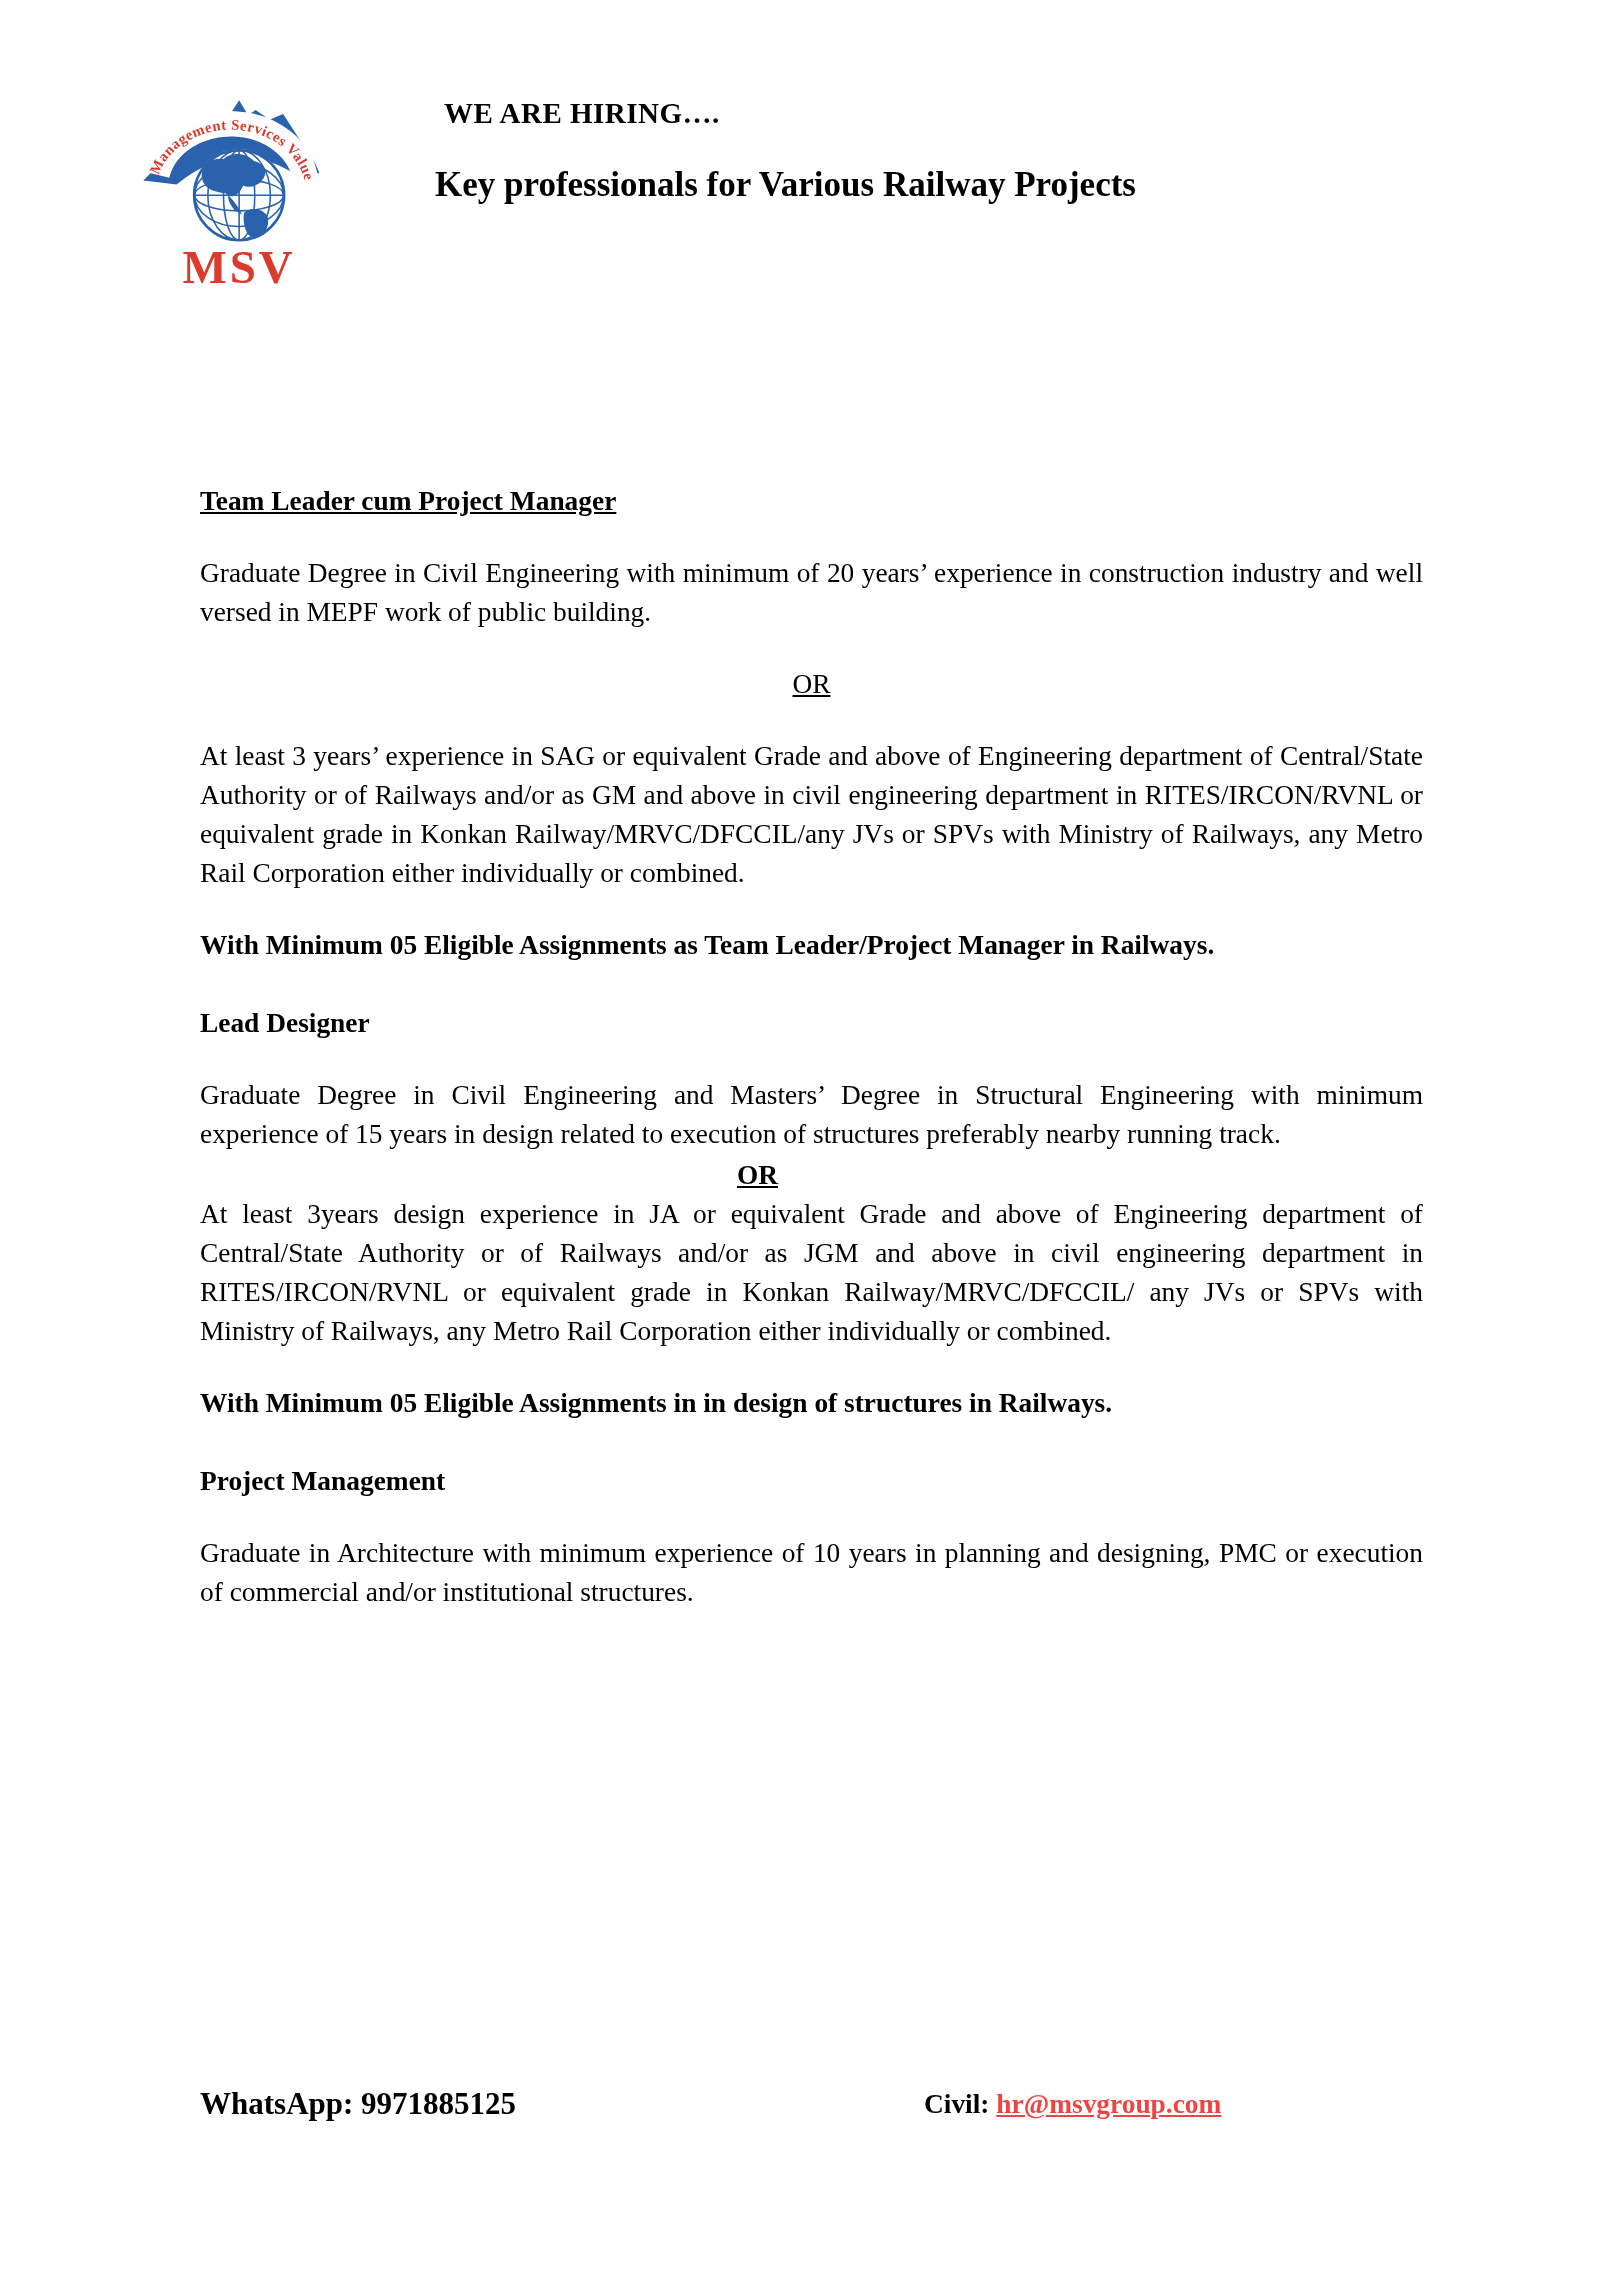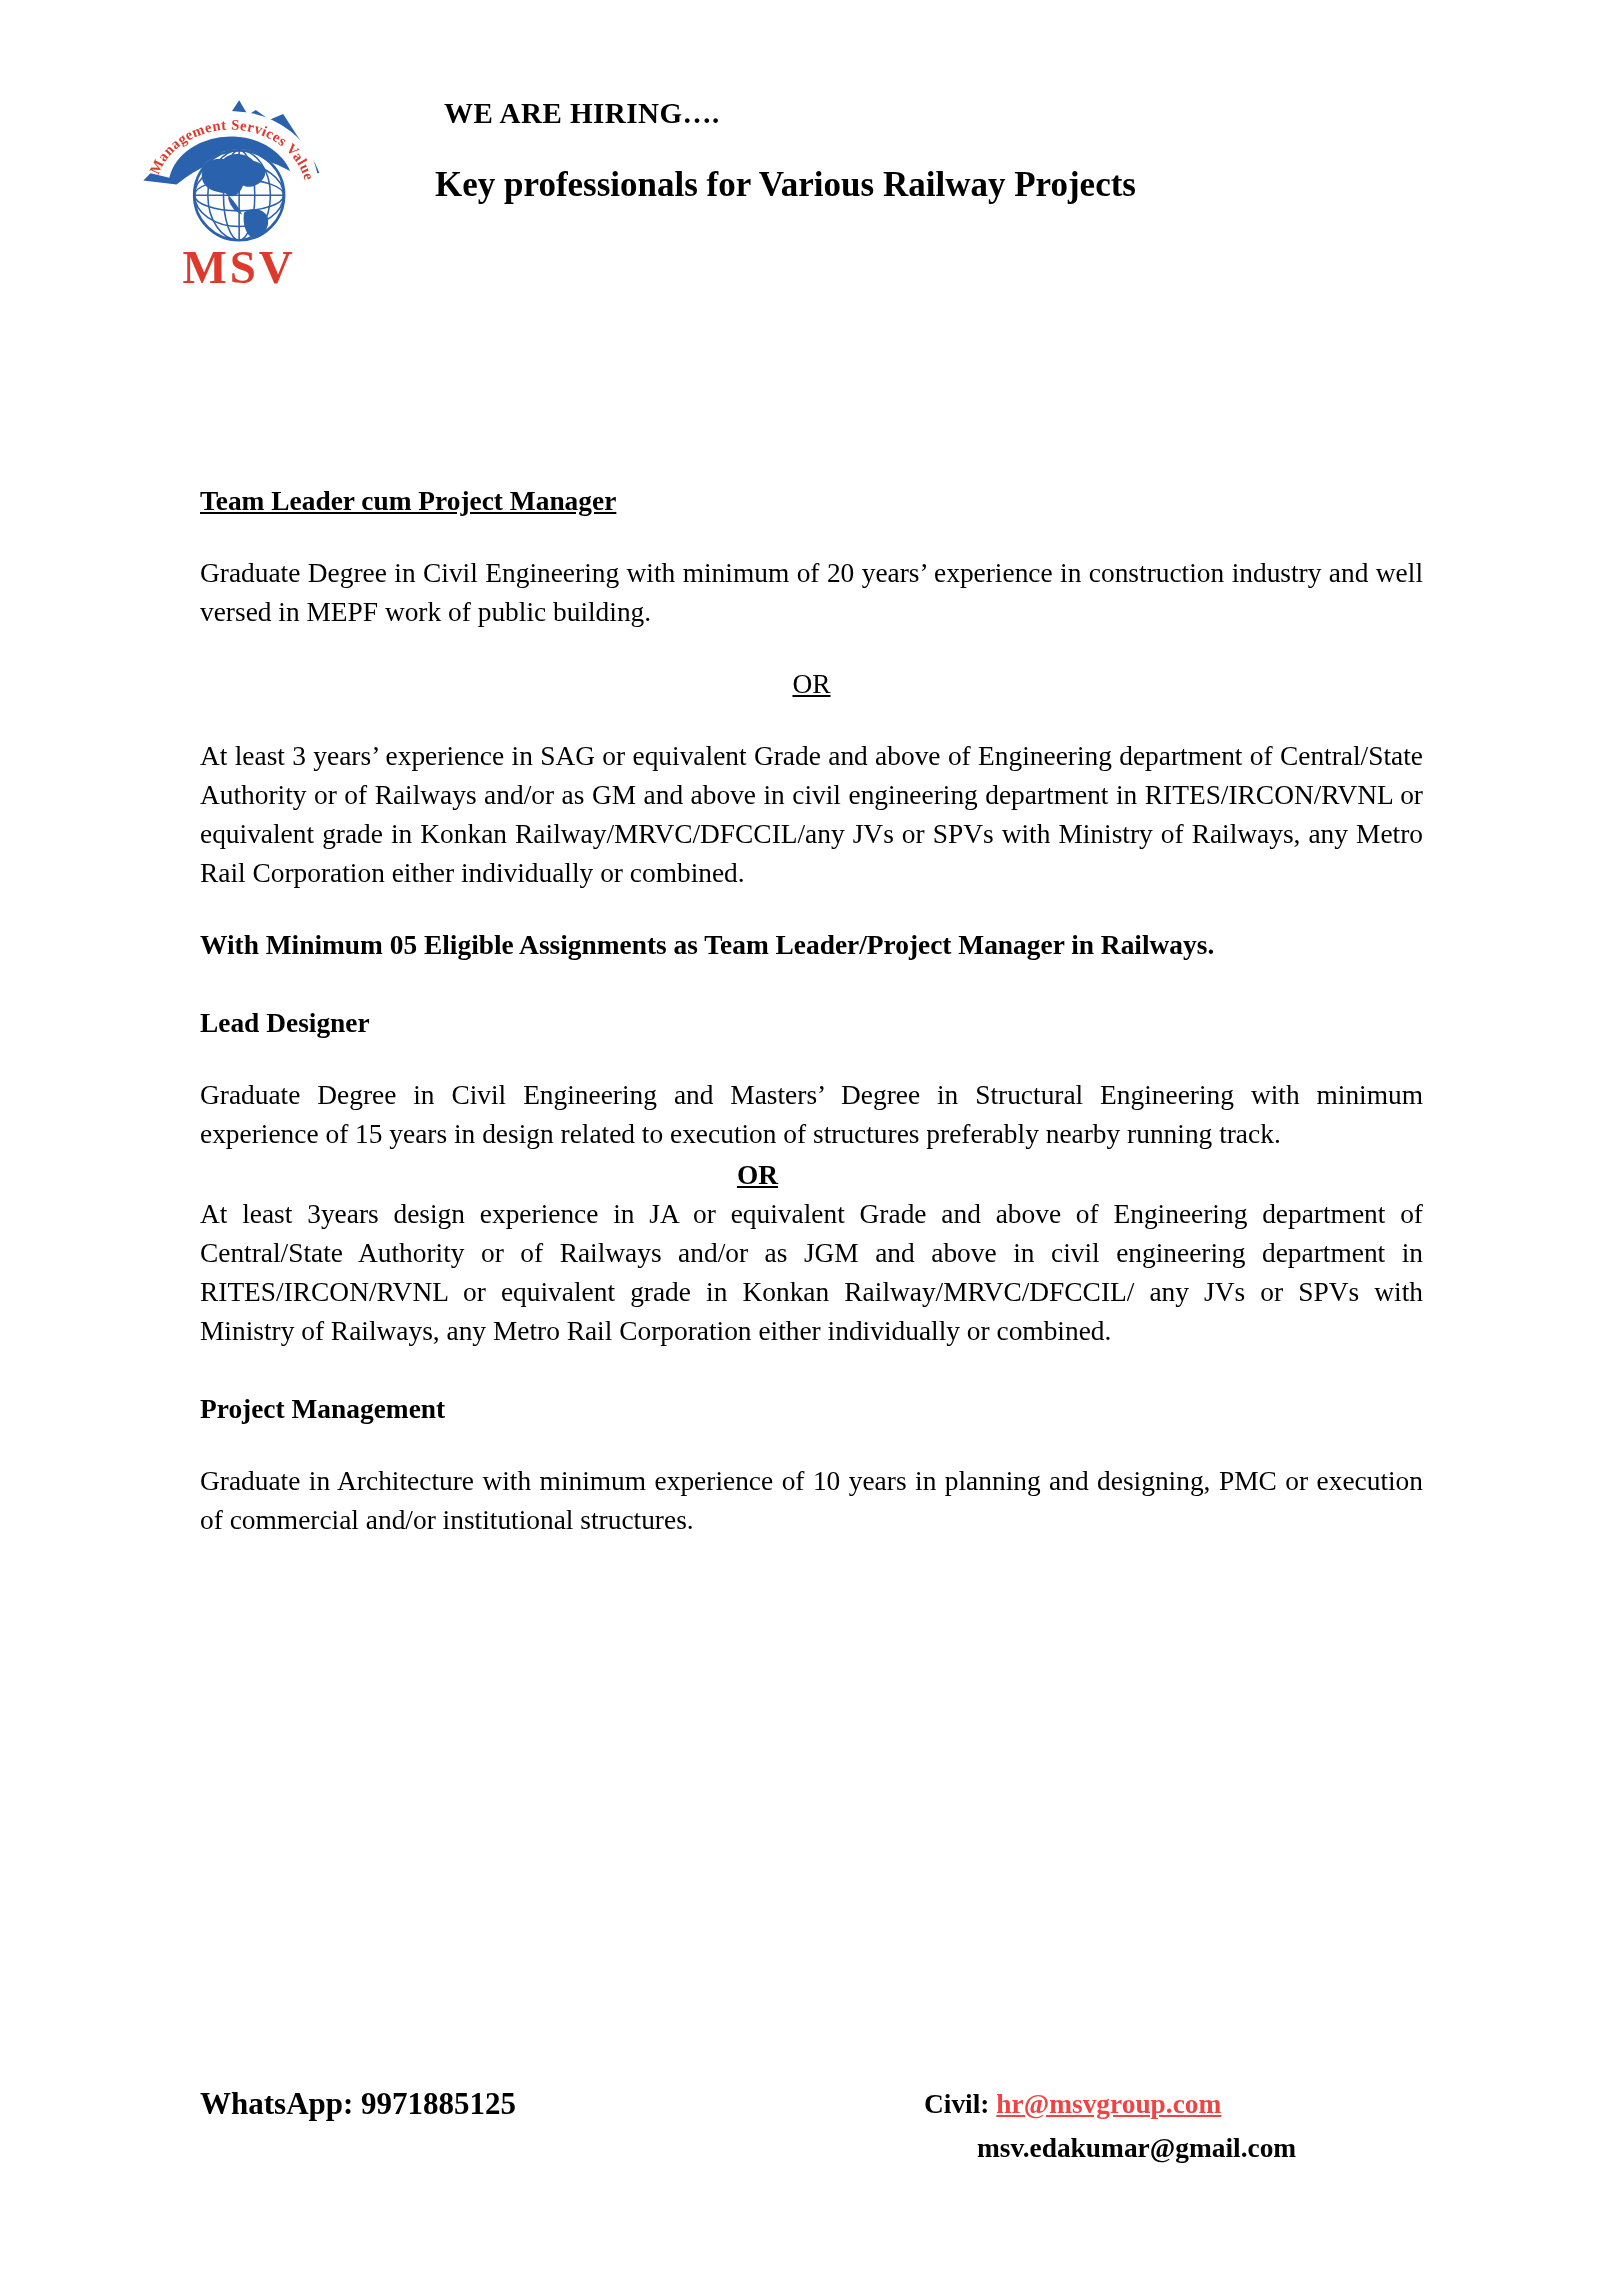--- a/index.html
+++ b/index.html
@@ -94,27 +94,27 @@
   <div class="doc">
       <div class="block heading">Team Leader cum Project Manager</div>
       <div class="block para">Graduate Degree in Civil Engineering with minimum of 20 years’ experience in construction industry and well versed in MEPF work of public building.</div>
       <div class="block or">OR</div>
       <div class="block para">At least 3 years’ experience in SAG or equivalent Grade and above of Engineering department of Central/State Authority or of Railways and/or as GM and above in civil engineering department in RITES/IRCON/RVNL or equivalent grade in Konkan Railway/MRVC/DFCCIL/any JVs or SPVs with Ministry of Railways, any Metro Rail Corporation either individually or combined.</div>
       <div class="block highlight">With Minimum 05 Eligible Assignments as Team Leader/Project Manager in Railways.</div>
       <div class="block heading">Lead Designer</div>
       <div class="block para pre-tight">Graduate Degree in Civil Engineering and Masters’ Degree in Structural Engineering with minimum experience of 15 years in design related to execution of structures preferably nearby running track.</div>
       <div class="block or tight">OR</div>
       <div class="block para">At least 3years design experience in JA or equivalent Grade and above of Engineering department of Central/State Authority or of Railways and/or as JGM and above in civil engineering department in RITES/IRCON/RVNL or equivalent grade in Konkan Railway/MRVC/DFCCIL/ any JVs or SPVs with Ministry of Railways, any Metro Rail Corporation either individually or combined.</div>
+      <div class="block highlight">With Minimum 05 Eligible Assignments in in design of structures in Railways.</div>
       <div class="block heading">Project Management</div>
       <div class="block para">Graduate in Architecture with minimum experience of 10 years in planning and designing, PMC or execution of commercial and/or institutional structures.</div>
     </div>
 
   <div class="footer-whatsapp">WhatsApp: 9971885125</div>
   <div class="footer-mail">
     <div>
       <span>Civil:</span>
       <a class="mail-link" style="color: #ef4444;">hr@msvgroup.com</a>
     </div>
-    <div class="second-line">msv.edakumar@gmail.com</div>
   </div>
 
 </div>
 
 
 </body></html>

